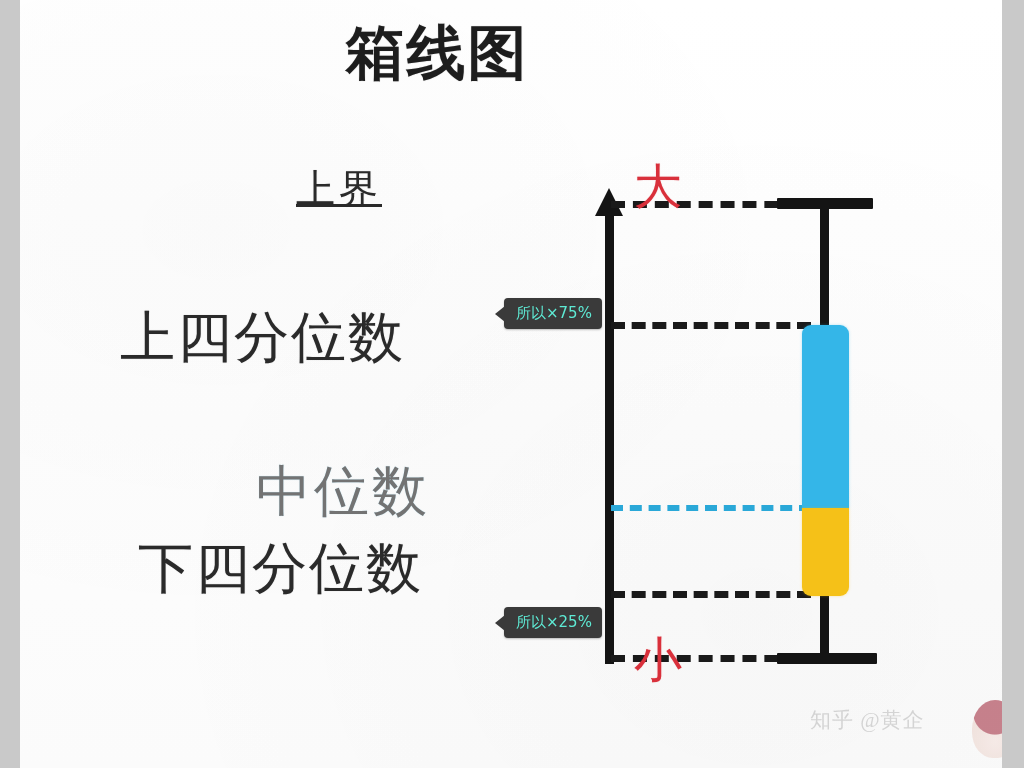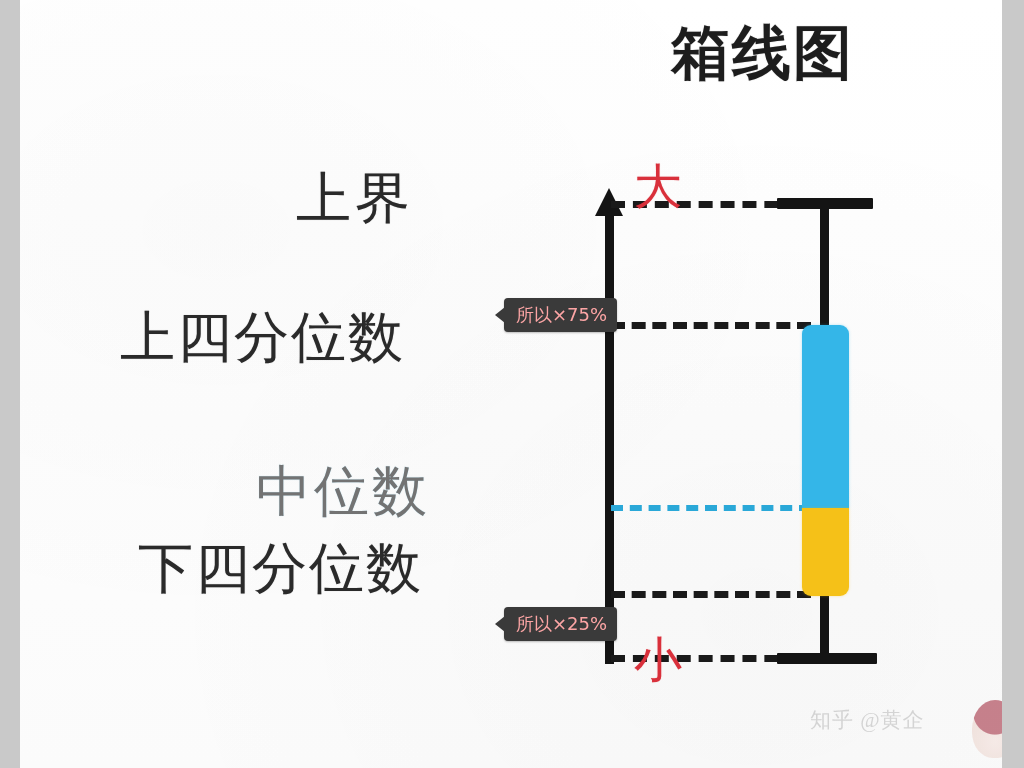--- a/index.html
+++ b/index.html
@@ -50,52 +50,52 @@
   }
   .bar-left  { left: 0;   width: 20px; }
   .bar-right { left: 1002px; width: 22px; }
 
   
   #title {
     position: absolute;
     left: 0;
     top: 14px;
     width: 834px;
-    text-align: right;
+    text-align: center;
     font-family: "DejaVu Sans", "Liberation Sans", sans-serif;
     font-size: 59px;
     font-weight: 700;
     color: #1d1d1d;
     letter-spacing: 2px;
     text-shadow: 0 0 1px rgba(0,0,0,0.35);
   }
 
   
   .label {
     position: absolute;
     font-family: "DejaVu Sans", "Liberation Sans", sans-serif;
     font-weight: 400;
     color: #2a2a2a;
     white-space: nowrap;
     text-shadow: 0 0 1px rgba(0,0,0,0.25);
   }
-  #label-upper-bound   { left: 276px; top: 162px; font-size: 55px; letter-spacing: 4px; }
+  #label-upper-bound   { left: 276px; top: 162px; font-size: 39px; letter-spacing: 4px; text-decoration: underline; }
   #label-upper-quart   { left: 100px; top: 301px; font-size: 55px; letter-spacing: 2px; }
   #label-median        { left: 236px; top: 455px; font-size: 55px; letter-spacing: 3px;
                          color: #737373; text-shadow: 0 0 1px rgba(110,200,234,0.5); }
   #label-lower-quart   { left: 118px; top: 532px; font-size: 55px; letter-spacing: 2px; }
   #label-lower-bound   { left: 320px; top: 630px; font-size: 55px; letter-spacing: 4px; }
 
   
   .tooltip {
     position: absolute;
     background: #3a3a3a;
-    color: #fca5a5;
-    font-family: "DejaVu Sans", "Liberation Sans", sans-serif;
-    font-size: 18px;
+    color: #5eead4;
+    font-family: "DejaVu Sans", "Liberation Sans", sans-serif;
+    font-size: 15px;
     line-height: 1;
     padding: 8px 10px 8px 12px;
     border-radius: 4px;
     white-space: nowrap;
     box-shadow: 0 1px 2px rgba(0,0,0,0.25);
   }
   .tooltip::before {
     content: "";
     position: absolute;
     left: -9px;

